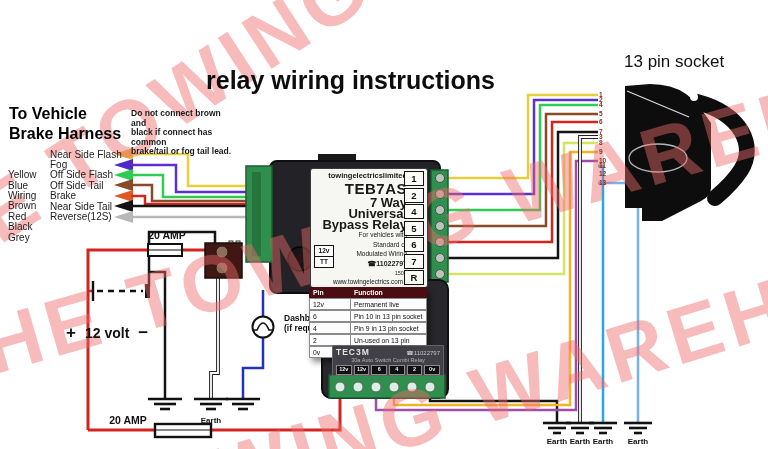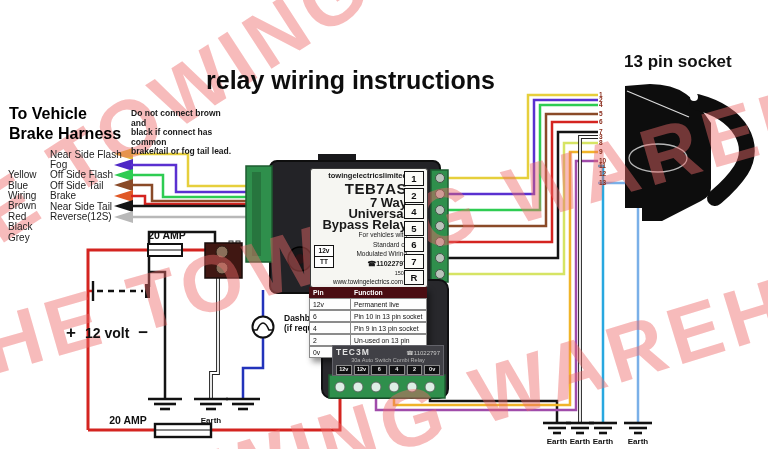--- a/index.html
+++ b/index.html
@@ -1,21 +1,21 @@
 <!DOCTYPE html>
 <html><head>
 <meta charset="utf-8">
 <style>
   html,body{margin:0;padding:0;background:#888;}
   .stage{position:relative;width:768px;height:449px;background:#ffffff;overflow:hidden;
          font-family:"Liberation Sans",sans-serif;color:#111;}
   .abs{position:absolute;}
   svg{position:absolute;left:0;top:0;overflow:hidden;}
   .title{font-size:25px;font-weight:bold;color:#0d0d0d;letter-spacing:0px;}
-  .sockhead{font-size:17px;font-weight:bold;}
+  .sockhead{font-size:17px;font-weight:normal;}
   .harnesshead{font-size:16px;font-weight:bold;line-height:20px;color:#000000;}
   .warning{font-size:8.5px;font-weight:bold;line-height:9.6px;color:#1a1a1a;}
   .warning span{display:block;padding-left:24px;}
   .legend{font-size:10px;color:#222;}
   .legend .row{display:flex;height:10.4px;align-items:center;}
   .legend .c{width:42px;margin-top:41px;}
   .ampl{font-size:10.5px;font-weight:bold;text-align:center;}
   .batlbl{display:flex;align-items:baseline;gap:9px;font-weight:bold;}
   .batlbl .pm{font-size:17px;}
   .batlbl .v{font-size:14px;margin-top:24px;}

